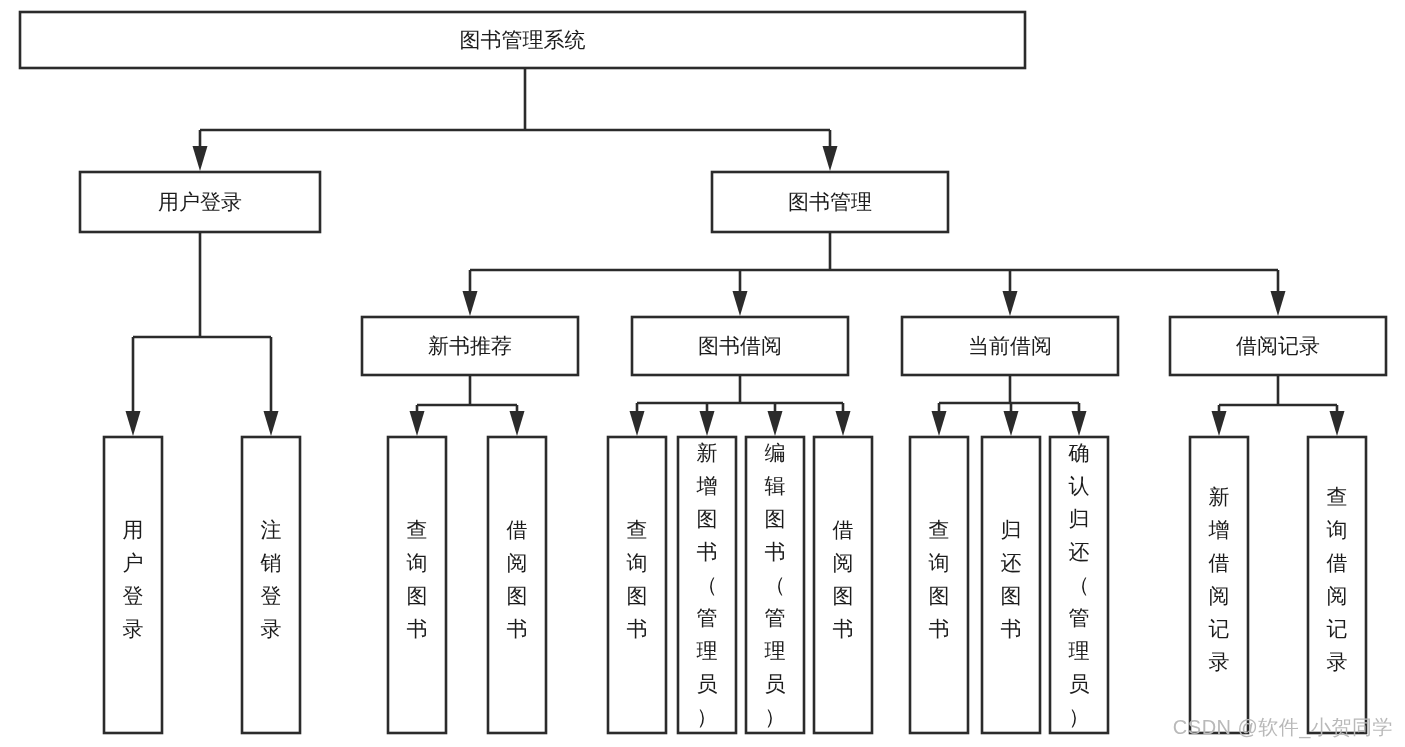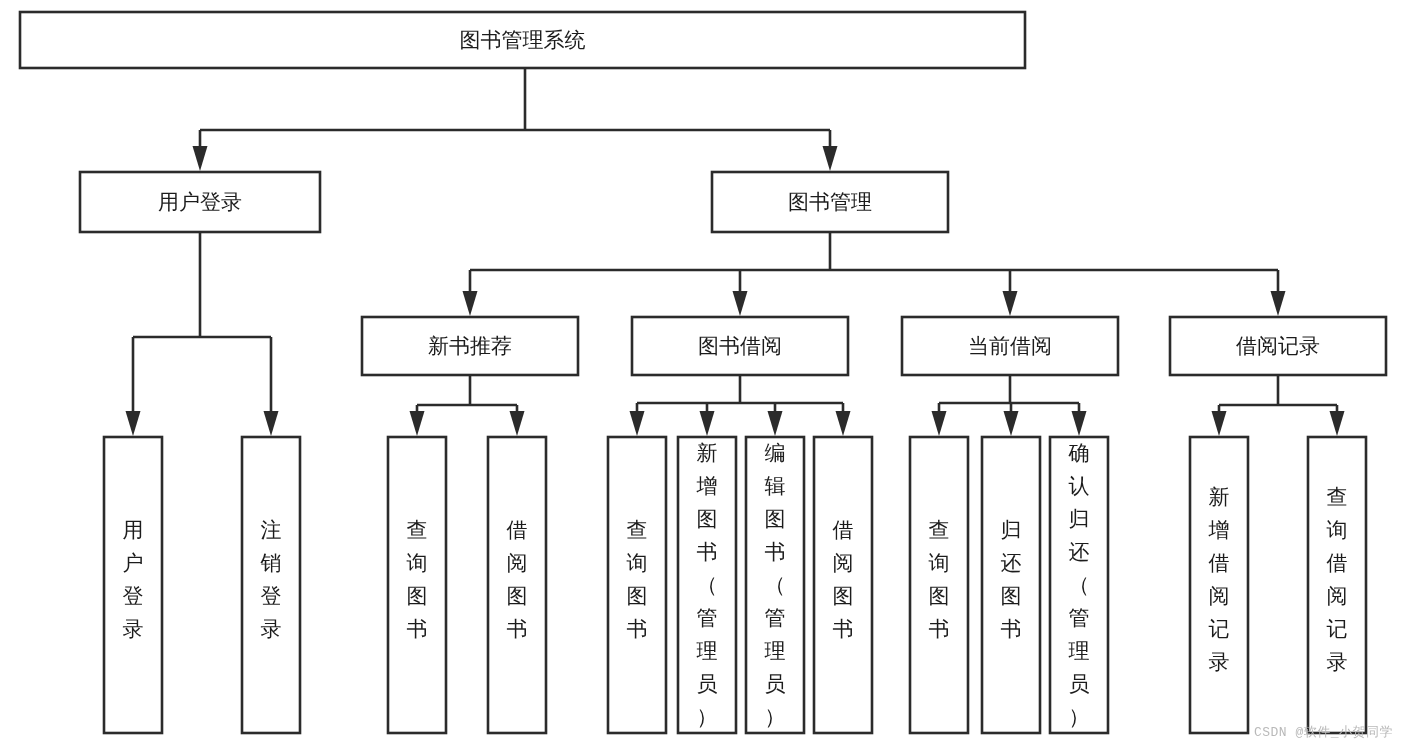--- a/index.html
+++ b/index.html
@@ -52,22 +52,22 @@
   .node-label-v {
     font-family: "DejaVu Sans", "Liberation Sans", sans-serif;
     font-size: 21px;
     fill: #1c1c1c;
     text-anchor: middle;
   }
   .watermark-text {
     position: absolute;
     right: 12px;
     bottom: 6px;
-    font-family: Liberation Mono, monospace;
-    font-size: 13px;
+    font-family: Liberation Sans, sans-serif;
+    font-size: 20px;
     color: #b9b9b9;
     white-space: nowrap;
     letter-spacing: 0.5px;
     user-select: none;
   }
 </style>
 </head>
 <body>
 
 <div id="diagram-root">

